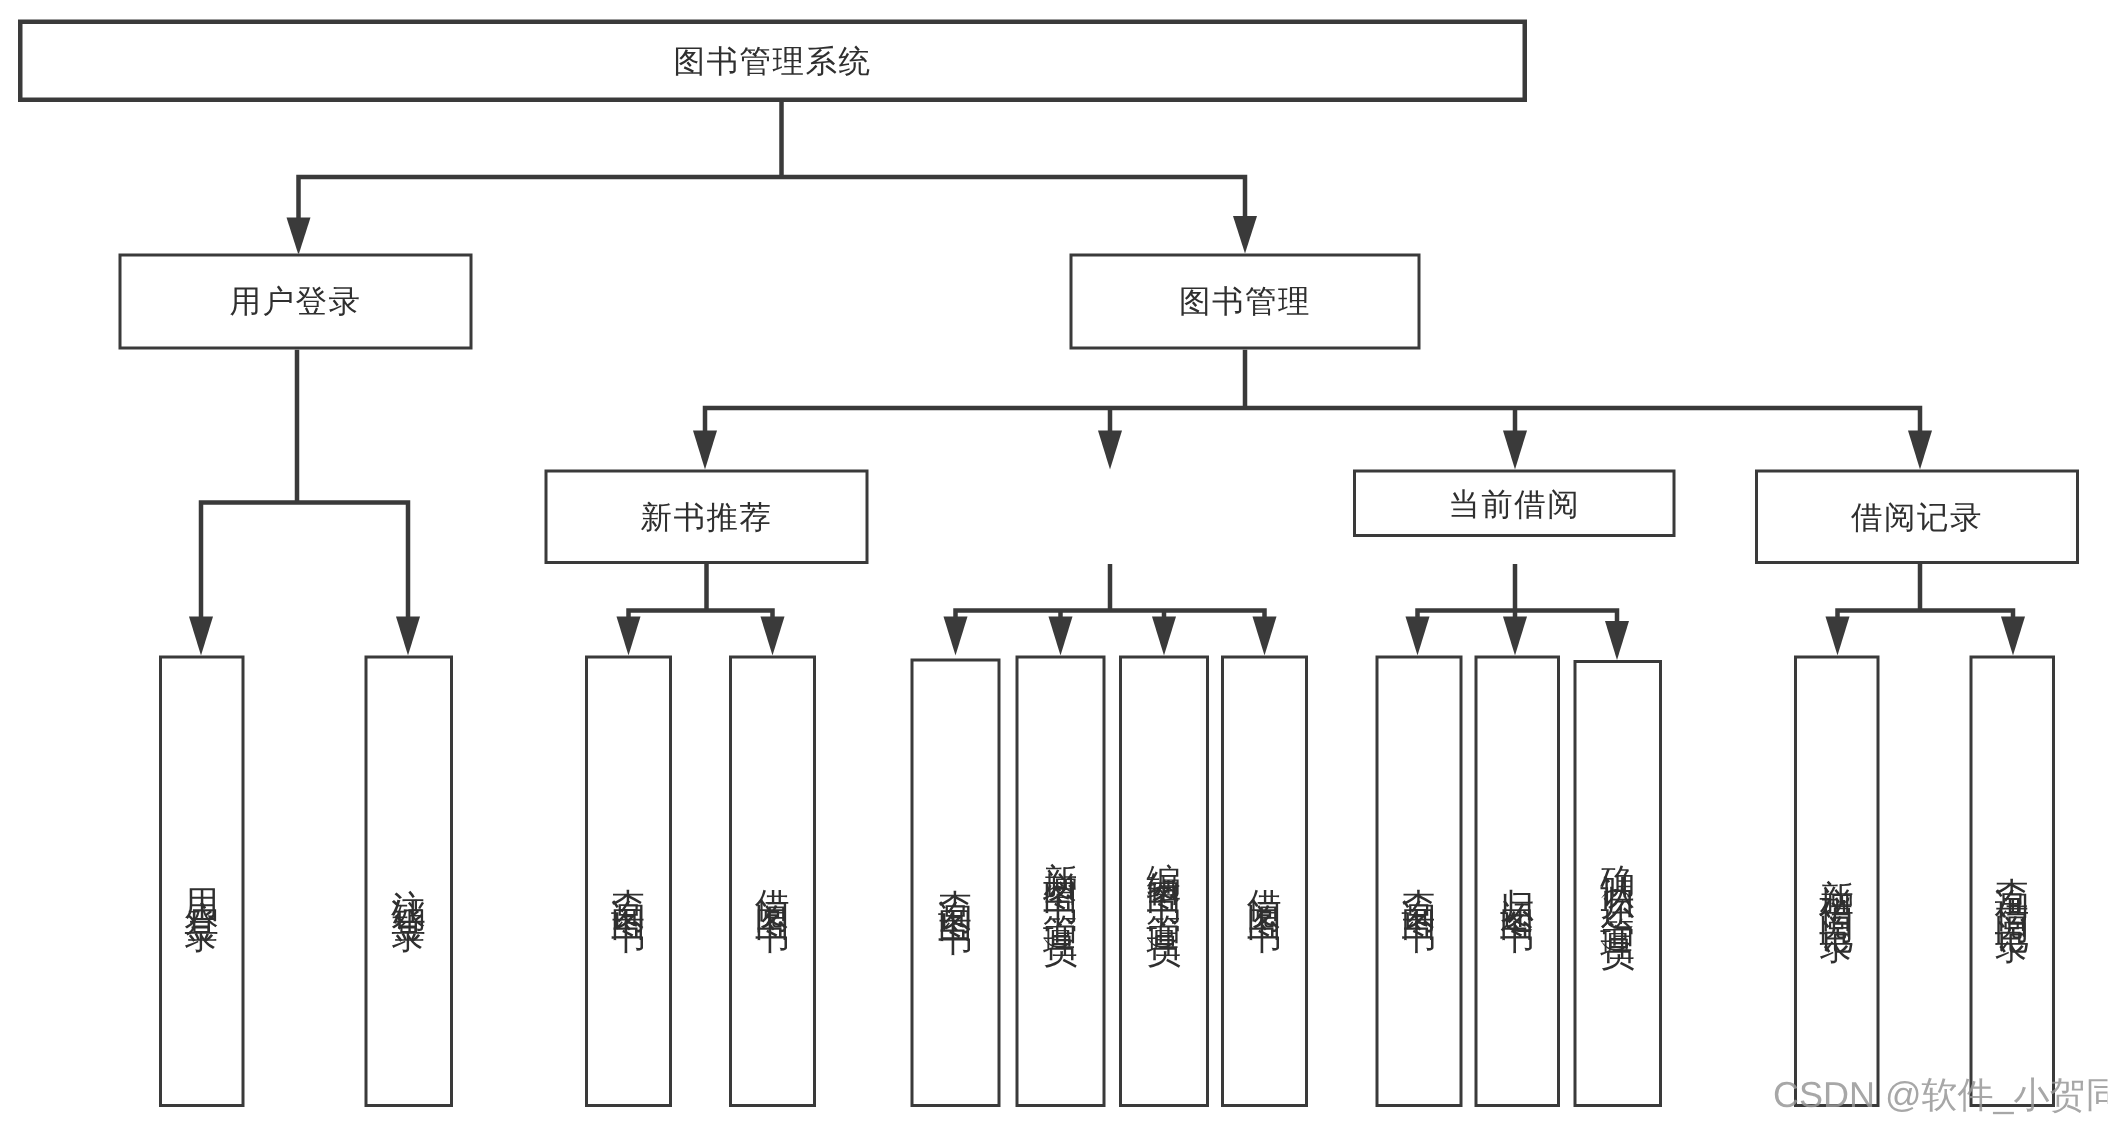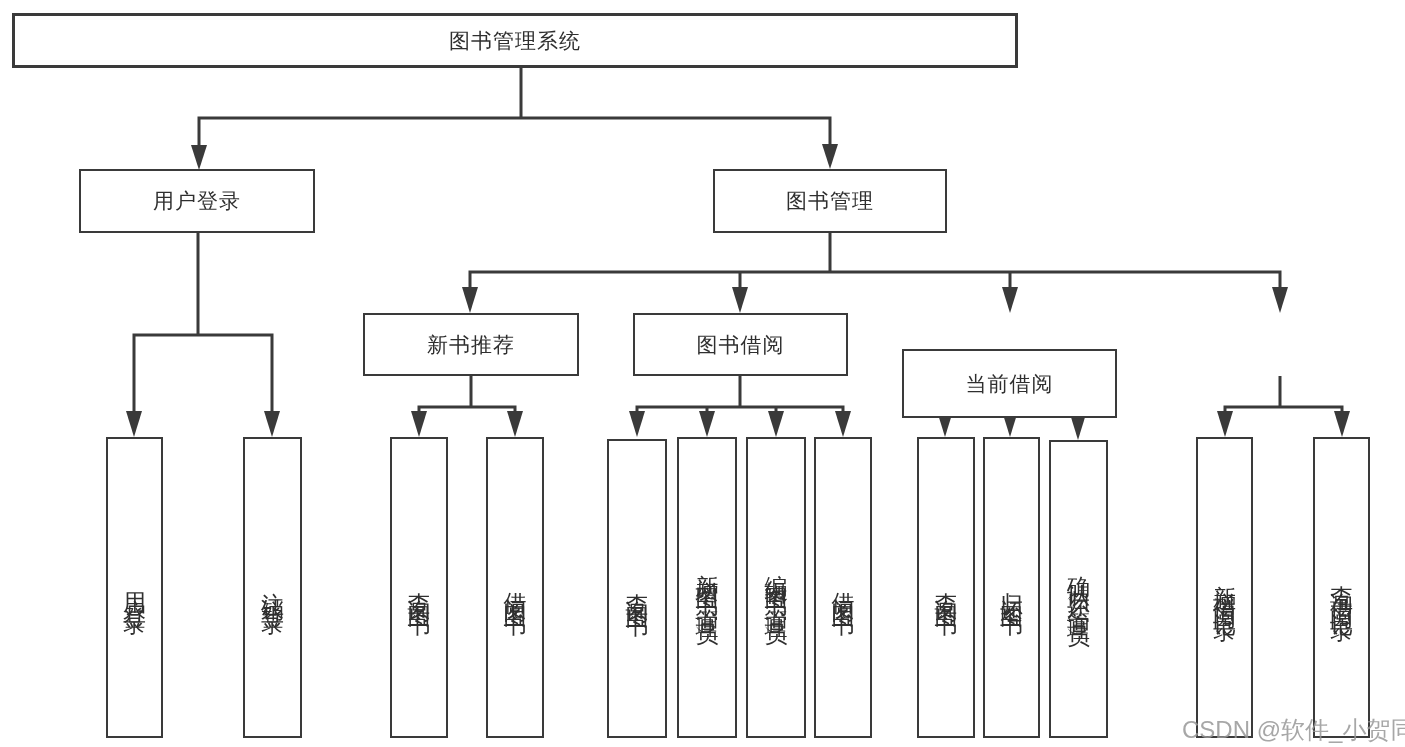--- a/index.html
+++ b/index.html
@@ -32,21 +32,21 @@
     font-size: 23px;
     line-height: 1.25;
     letter-spacing: 7px;
   }
   
   .n-root            { left: 12px;   top: 13px;  width: 1006px; height: 55px; }
   .n-user-login      { left: 79px;   top: 169px; width: 236px;  height: 64px; }
   .n-book-mgmt       { left: 713px;  top: 169px; width: 234px;  height: 64px; text-align: right; }
   .n-new-book-rec    { left: 363px;  top: 313px; width: 216px;  height: 63px; align-items: center; }
   .n-book-borrow     { left: 633px;  top: 313px; width: 215px;  height: 63px; }
-  .n-current-borrow  { left: 902px;  top: 313px; width: 215px;  height: 69px; margin-top: 36px; }
+  .n-current-borrow  { left: 902px;  top: 313px; width: 215px;  height: 45px; }
   .n-borrow-records  { left: 1170px; top: 313px; width: 216px;  height: 63px; }
   .n-leaf-user-login     { left: 106px;  top: 437px; width: 57px; height: 301px; }
   .n-leaf-logout         { left: 243px;  top: 437px; width: 59px; height: 301px; }
   .n-leaf-query-book-1   { left: 390px;  top: 437px; width: 58px; height: 301px; }
   .n-leaf-borrow-book-1  { left: 486px;  top: 437px; width: 58px; height: 301px; }
   .n-leaf-query-book-2   { left: 607px;  top: 439px; width: 60px; height: 299px; }
   .n-leaf-add-book       { left: 677px;  top: 437px; width: 60px; height: 301px; }
   .n-leaf-edit-book      { left: 746px;  top: 437px; width: 60px; height: 301px; }
   .n-leaf-borrow-book-2  { left: 814px;  top: 437px; width: 58px; height: 301px; }
   .n-leaf-query-book-3   { left: 917px;  top: 437px; width: 58px; height: 301px; }
@@ -112,25 +112,25 @@
   <div class="box n-user-login">
     <span class="hlabel">用户登录</span>
   </div>
   <div class="box n-book-mgmt">
     <span class="hlabel">图书管理</span>
   </div>
 
   <div class="box n-new-book-rec">
     <span class="hlabel">新书推荐</span>
   </div>
-  <div class="box n-book-borrow">
-    <span class="hlabel">图书借阅</span>
-  </div>
   <div class="box n-current-borrow">
     <span class="hlabel">当前借阅</span>
+  </div>
+  <div class="box n-borrow-records">
+    <span class="hlabel">借阅记录</span>
   </div>
 
   <div class="box n-leaf-user-login">
     <span class="vlabel">用户登录</span>
   </div>
   <div class="box n-leaf-logout">
     <span class="vlabel">注销登录</span>
   </div>
 
   <div class="box n-leaf-query-book-1">

